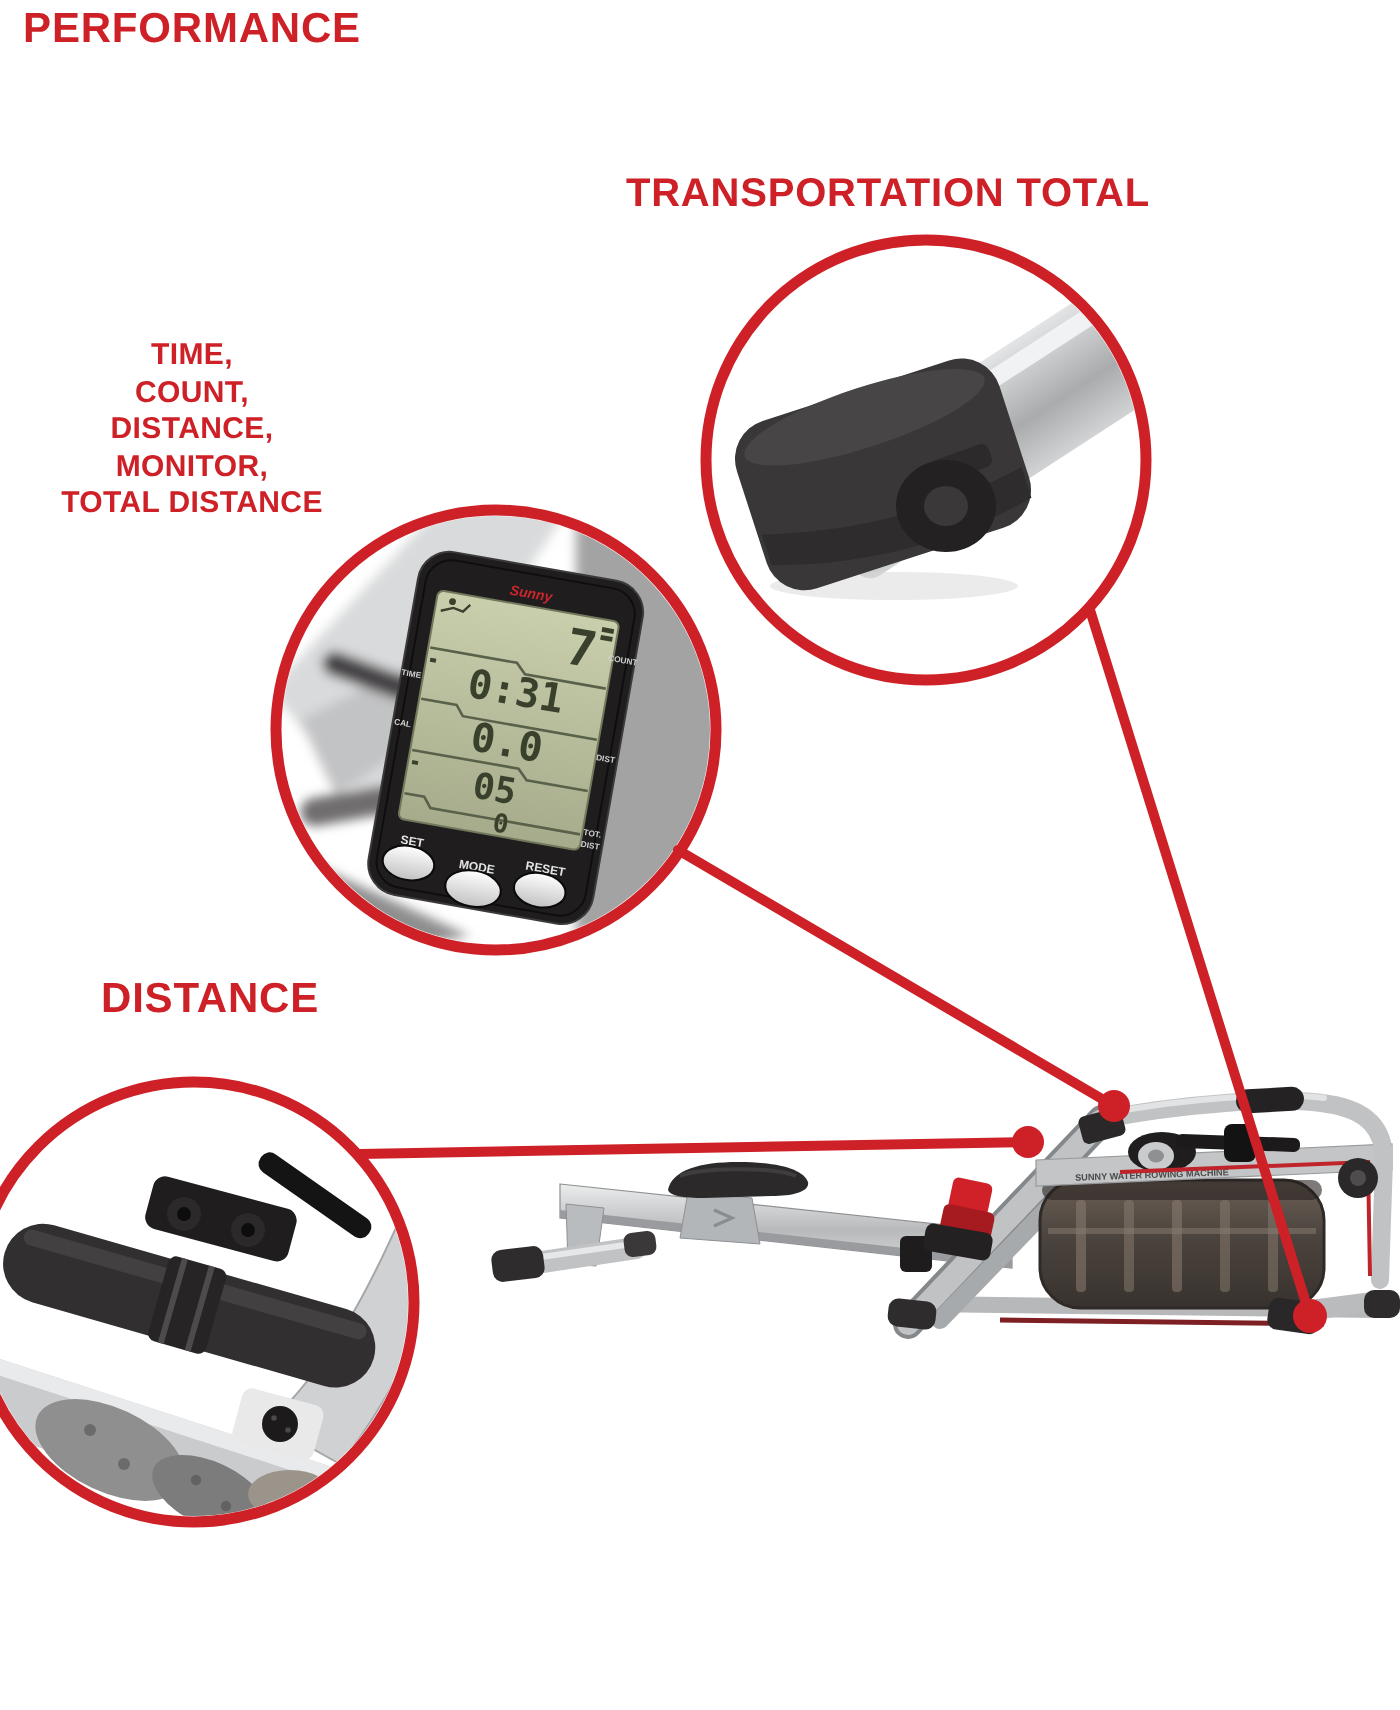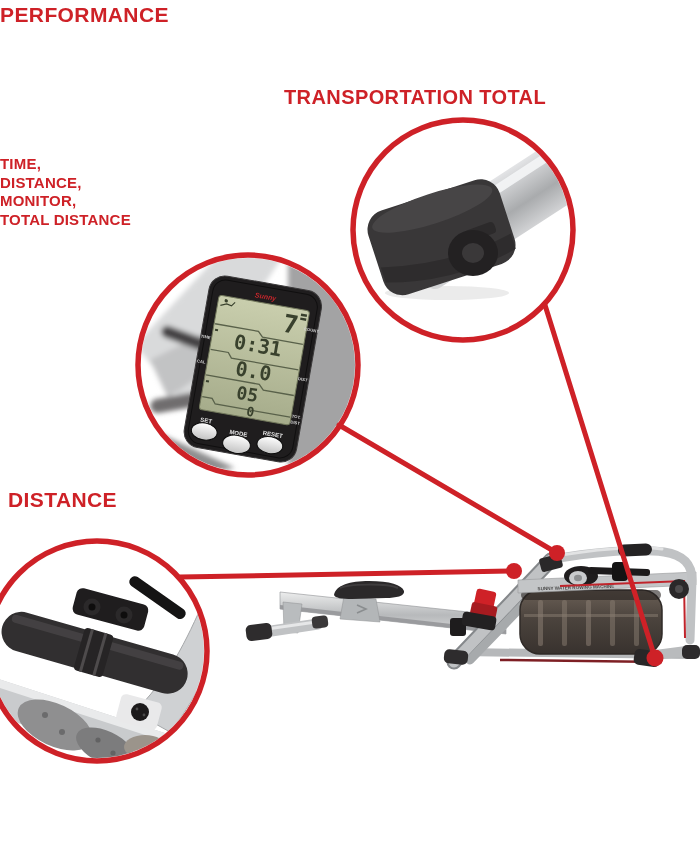--- a/index.html
+++ b/index.html
@@ -1,38 +1,39 @@
 <!DOCTYPE html>
 <html><head>
 <meta charset="utf-8">
 <style>
   html,body{margin:0;padding:0;}
   body{width:700px;height:855px;background:#ffffff;position:relative;overflow:hidden;
        font-family:"Liberation Sans", sans-serif;}
   .canvas{position:absolute;left:0;top:0;width:700px;height:855px;}
-  .headline{position:absolute;color:#ce2127;font-weight:bold;text-align:left;letter-spacing:.4px;}
+  .headline{position:absolute;color:#ce2127;font-weight:bold;text-align:center;letter-spacing:.4px;}
   .hl-perf{left:0;top:90;width:192px;font-size:21px;line-height:29px;}
-  .feature-list{position:absolute;left:0;top:155px;width:192px;color:#ce2127;font-weight:bold;
-                font-size:15px;line-height:18.5px;letter-spacing:.2px;}
+  .feature-list{position:absolute;left:0;top:169px;width:192px;color:#ce2127;font-weight:bold;
+                font-size:15px;line-height:18.5px;text-align:center;letter-spacing:.2px;}
   .hl-wheels{left:284px;top:84px;width:320px;font-size:20px;line-height:26px;}
   .hl-handlebar{left:8px;top:486px;width:194px;font-size:21px;line-height:27px;}
   svg{position:absolute;left:0;top:0;}
   .mono{font-family:"DejaVu Sans Mono", monospace;font-weight:bold;}
   .lbl{font-family:"Liberation Sans", sans-serif;font-weight:bold;}
 </style>
 </head>
 <body>
 
 <div class="canvas">
 
   <div class="headline hl-perf">
     <div>PERFORMANCE</div>
   </div>
   <div class="feature-list">
     <div>TIME,</div>
+    <div>COUNT,</div>
     <div>DISTANCE,</div>
     <div>MONITOR,</div>
     <div>TOTAL DISTANCE</div>
   </div>
   <div class="headline hl-wheels">TRANSPORTATION TOTAL</div>
   <div class="headline hl-handlebar">
     <div>DISTANCE</div>
   </div>
 
   <svg width="700" height="855" viewBox="0 0 700 855">

